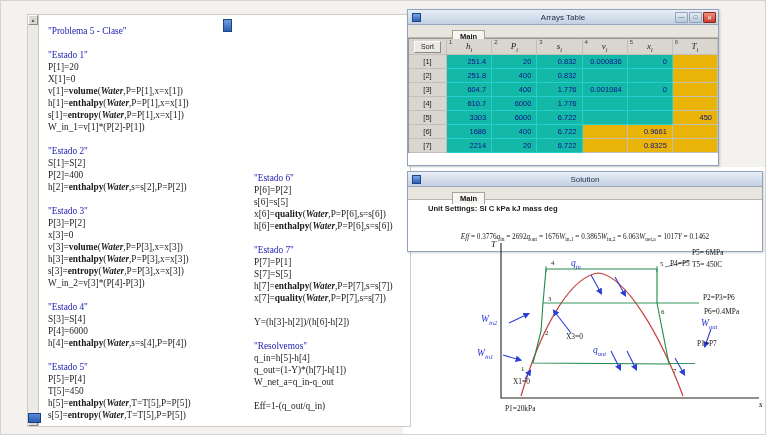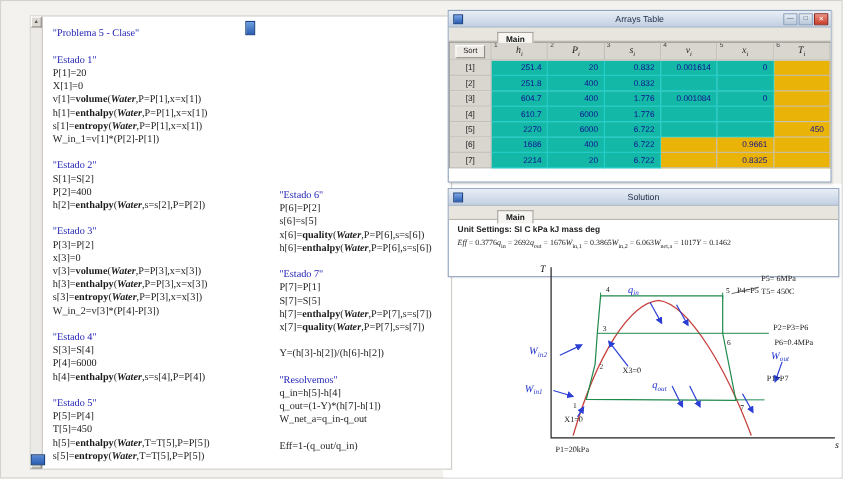--- a/index.html
+++ b/index.html
@@ -23,36 +23,36 @@
   .titlebar{position:relative;height:15px;background:linear-gradient(#e9eef6,#c3d0e2);border-bottom:1px solid #94a7bd;display:flex;align-items:center;padding:0 2px;box-sizing:border-box;}
   .title{position:absolute;left:0;right:0;text-align:center;font-size:8px;color:#22304a;pointer-events:none;}
   .wicon{width:9px;height:9px;background:linear-gradient(#7aa7e8,#2c5fb3);border:1px solid #1d4585;margin:0 2px;box-sizing:border-box;}
   .tb-btns{margin-left:auto;display:flex;z-index:2;}
   .tb-btn{width:13px;height:11px;display:inline-flex;align-items:center;justify-content:center;font-size:6px;background:linear-gradient(#e6ecf4,#b9c8da);border:1px solid #8fa3bc;color:#3b4c63;margin-left:1px;border-radius:1px;box-sizing:border-box;}
   .tb-btn.close{background:linear-gradient(#ef9080,#c73d2c);color:#fff;border-color:#8e2417;}
   .tabs{height:13px;background:#e8e5df;border-bottom:1px solid #b9b6ae;box-sizing:border-box;padding-left:41px;}
   .tab{display:inline-block;height:12px;line-height:12px;background:#f6f5f2;border:1px solid #a8a49c;border-bottom:none;font-size:7.5px;font-weight:bold;padding:0 7px;color:#111;margin-left:3px;box-sizing:border-box;}
 
   
-  .win.arrays{left:406px;top:8px;width:349px;height:157px;}
+  .win.arrays{left:406px;top:8px;width:312px;height:157px;}
   .agrid{display:grid;grid-template-columns:38px repeat(6,1fr);grid-template-rows:16px repeat(7,14px);border-left:1px solid #9a9791;border-top:1px solid #9a9791;}
   .acell{box-sizing:border-box;border-right:1px solid #c2bfb8;border-bottom:1px solid #c2bfb8;display:flex;align-items:center;justify-content:flex-end;padding:0 5px;font-size:7.5px;color:#10108e;overflow:hidden;background:#eab308;}
   .acell.cyan{background:#14b8a6;border-right-color:#25cfcf;border-bottom-color:#25cfcf;}
   .acell.rlabel{background:#d9d6d0;justify-content:center;color:#1c1c1c;}
   .acell.hcell{background:#d9d6d0;justify-content:center;position:relative;color:#1c1c1c;}
   .acell.corner{background:#d9d6d0;justify-content:center;padding:0;}
   .colnum{position:absolute;top:0;left:2px;font-size:6px;color:#444;font-style:normal;}
   .hlabel{font-family:"Liberation Serif",serif;font-size:9px;font-style:italic;}
   .hlabel sub{font-size:6px;}
   .sort-btn{font-size:7px;height:12px;padding:0 6px;background:#ece9e4;border:1px solid;border-color:#fff #8d8a84 #8d8a84 #fff;color:#222;}
 
   
   .win.solution{left:406px;top:170px;width:356px;height:81px;}
-  .sol-units{font-size:7.6px;font-weight:bold;color:#222;padding:4px 8px 0 8px;}
-  .sol-values{display:flex;justify-content:flex-start;padding:4px 8px 0 8px;}
+  .sol-units{font-size:7.6px;font-weight:bold;color:#222;padding:4px 8px 0 8px;margin-left:12px;}
+  .sol-values{display:flex;justify-content:center;padding:4px 8px 0 8px;margin-top:16px;}
   .sol-item{font-family:"Liberation Serif",serif;font-size:7.2px;color:#1a1a1a;white-space:nowrap;}
   .sol-item sub{font-size:5.5px;}
 
   
   svg.ts{position:absolute;left:470px;top:232px;}
   .ts .axis{stroke:#222;fill:none;stroke-width:1.1;}
   .ts .dome{stroke:#c6403c;fill:none;stroke-width:1.2;}
   .ts .cycle{stroke:#1f8a4c;fill:none;stroke-width:1.1;}
   .ts .thin{stroke-width:0.9;}
   .ts .barrow{stroke:#2b3fd4;stroke-width:1.1;fill:none;}
@@ -121,21 +121,21 @@
           <span class="hlabel"><i>x</i><sub>i</sub></span>
         </div>
         <div class="acell hcell">
           <span class="colnum">6</span>
           <span class="hlabel"><i>T</i><sub>i</sub></span>
         </div>
         <div class="acell rlabel">[1]</div>
         <div class="acell dcell cyan">251.4</div>
         <div class="acell dcell cyan">20</div>
         <div class="acell dcell cyan">0.832</div>
-        <div class="acell dcell cyan">0.001614</div>
+        <div class="acell dcell cyan">0.000836</div>
         <div class="acell dcell cyan">0</div>
         <div class="acell dcell"></div>
         <div class="acell rlabel">[2]</div>
         <div class="acell dcell cyan">251.8</div>
         <div class="acell dcell cyan">400</div>
         <div class="acell dcell cyan">0.832</div>
         <div class="acell dcell cyan"></div>
         <div class="acell dcell cyan"></div>
         <div class="acell dcell"></div>
         <div class="acell rlabel">[3]</div>
@@ -146,21 +146,21 @@
         <div class="acell dcell cyan">0</div>
         <div class="acell dcell"></div>
         <div class="acell rlabel">[4]</div>
         <div class="acell dcell cyan">610.7</div>
         <div class="acell dcell cyan">6000</div>
         <div class="acell dcell cyan">1.776</div>
         <div class="acell dcell cyan"></div>
         <div class="acell dcell cyan"></div>
         <div class="acell dcell"></div>
         <div class="acell rlabel">[5]</div>
-        <div class="acell dcell cyan">2270</div>
+        <div class="acell dcell cyan">3303</div>
         <div class="acell dcell cyan">6000</div>
         <div class="acell dcell cyan">6.722</div>
         <div class="acell dcell cyan"></div>
         <div class="acell dcell cyan"></div>
         <div class="acell dcell">450</div>
         <div class="acell rlabel">[6]</div>
         <div class="acell dcell cyan">1686</div>
         <div class="acell dcell cyan">400</div>
         <div class="acell dcell cyan">6.722</div>
         <div class="acell dcell"></div>

